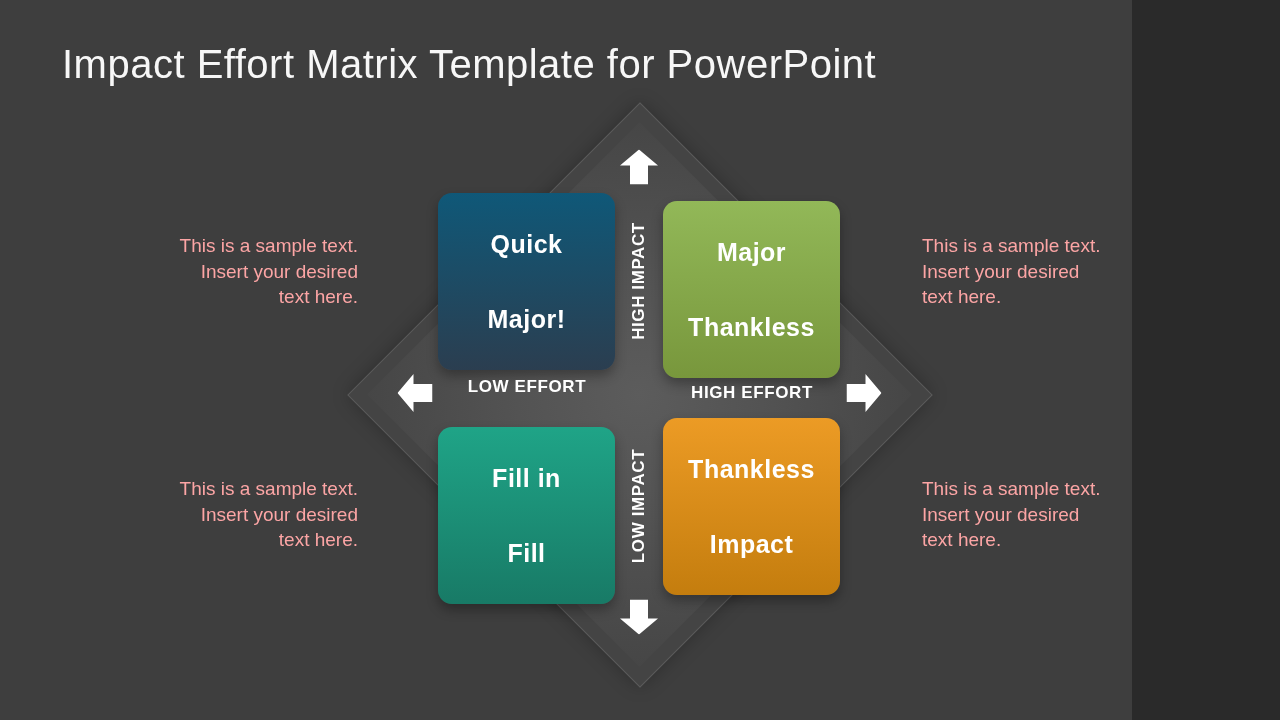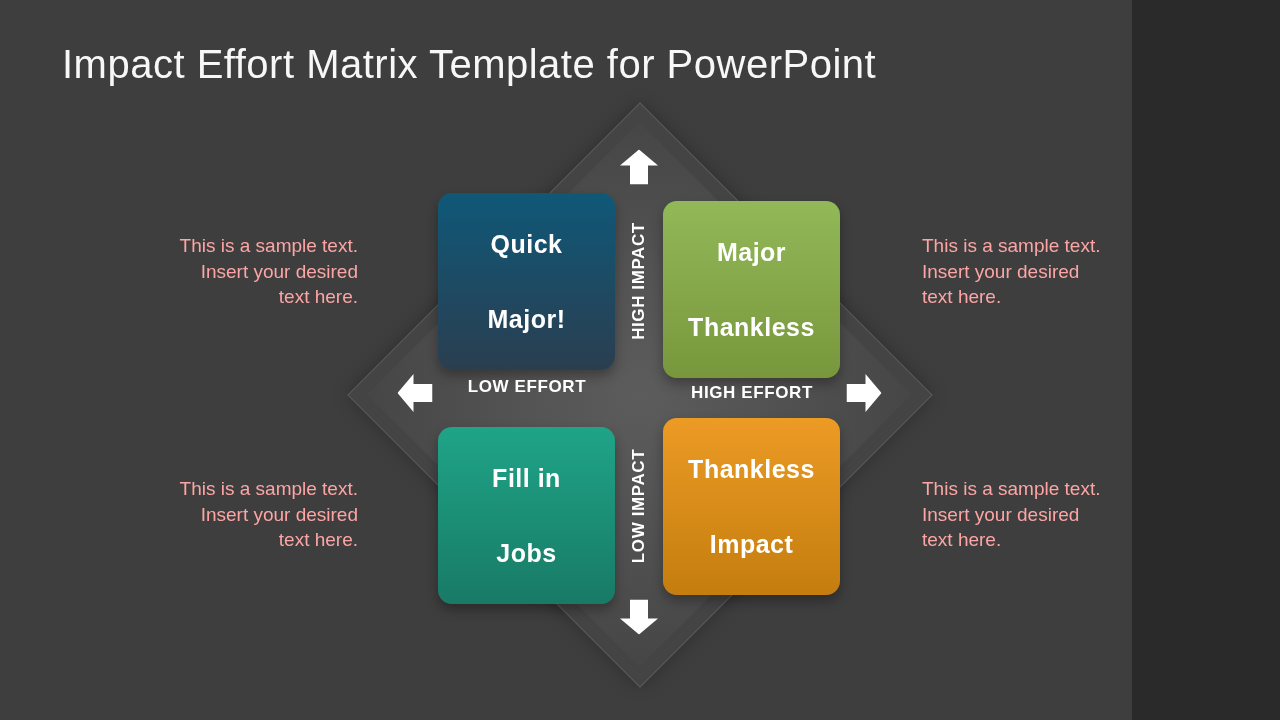--- a/index.html
+++ b/index.html
@@ -135,21 +135,21 @@
   <div class="quad quad-tl" style="background: linear-gradient(rgb(15, 88, 120) 0%, rgb(43, 62, 80) 100%);">
     <span>Quick</span>
     <span>Major!</span>
   </div>
   <div class="quad quad-tr" style="background: linear-gradient(rgb(146, 184, 88) 0%, rgb(120, 151, 60) 100%);">
     <span>Major</span>
     <span>Thankless</span>
   </div>
   <div class="quad quad-bl" style="background: linear-gradient(rgb(31, 164, 135) 0%, rgb(24, 122, 102) 100%); margin-top: 9px;">
     <span>Fill in</span>
-    <span>Jobs</span>
+    <span>Fill</span>
   </div>
   <div class="quad quad-br" style="background: linear-gradient(rgb(236, 155, 37) 0%, rgb(196, 125, 14) 100%);">
     <span>Thankless</span>
     <span>Impact</span>
   </div>
 
   <div class="axis-label axis-vertical axis-high-impact">HIGH IMPACT</div>
   <div class="axis-label axis-vertical axis-low-impact">LOW IMPACT</div>
   <div class="axis-label axis-low-effort">LOW EFFORT</div>
   <div class="axis-label axis-high-effort">HIGH EFFORT</div>

